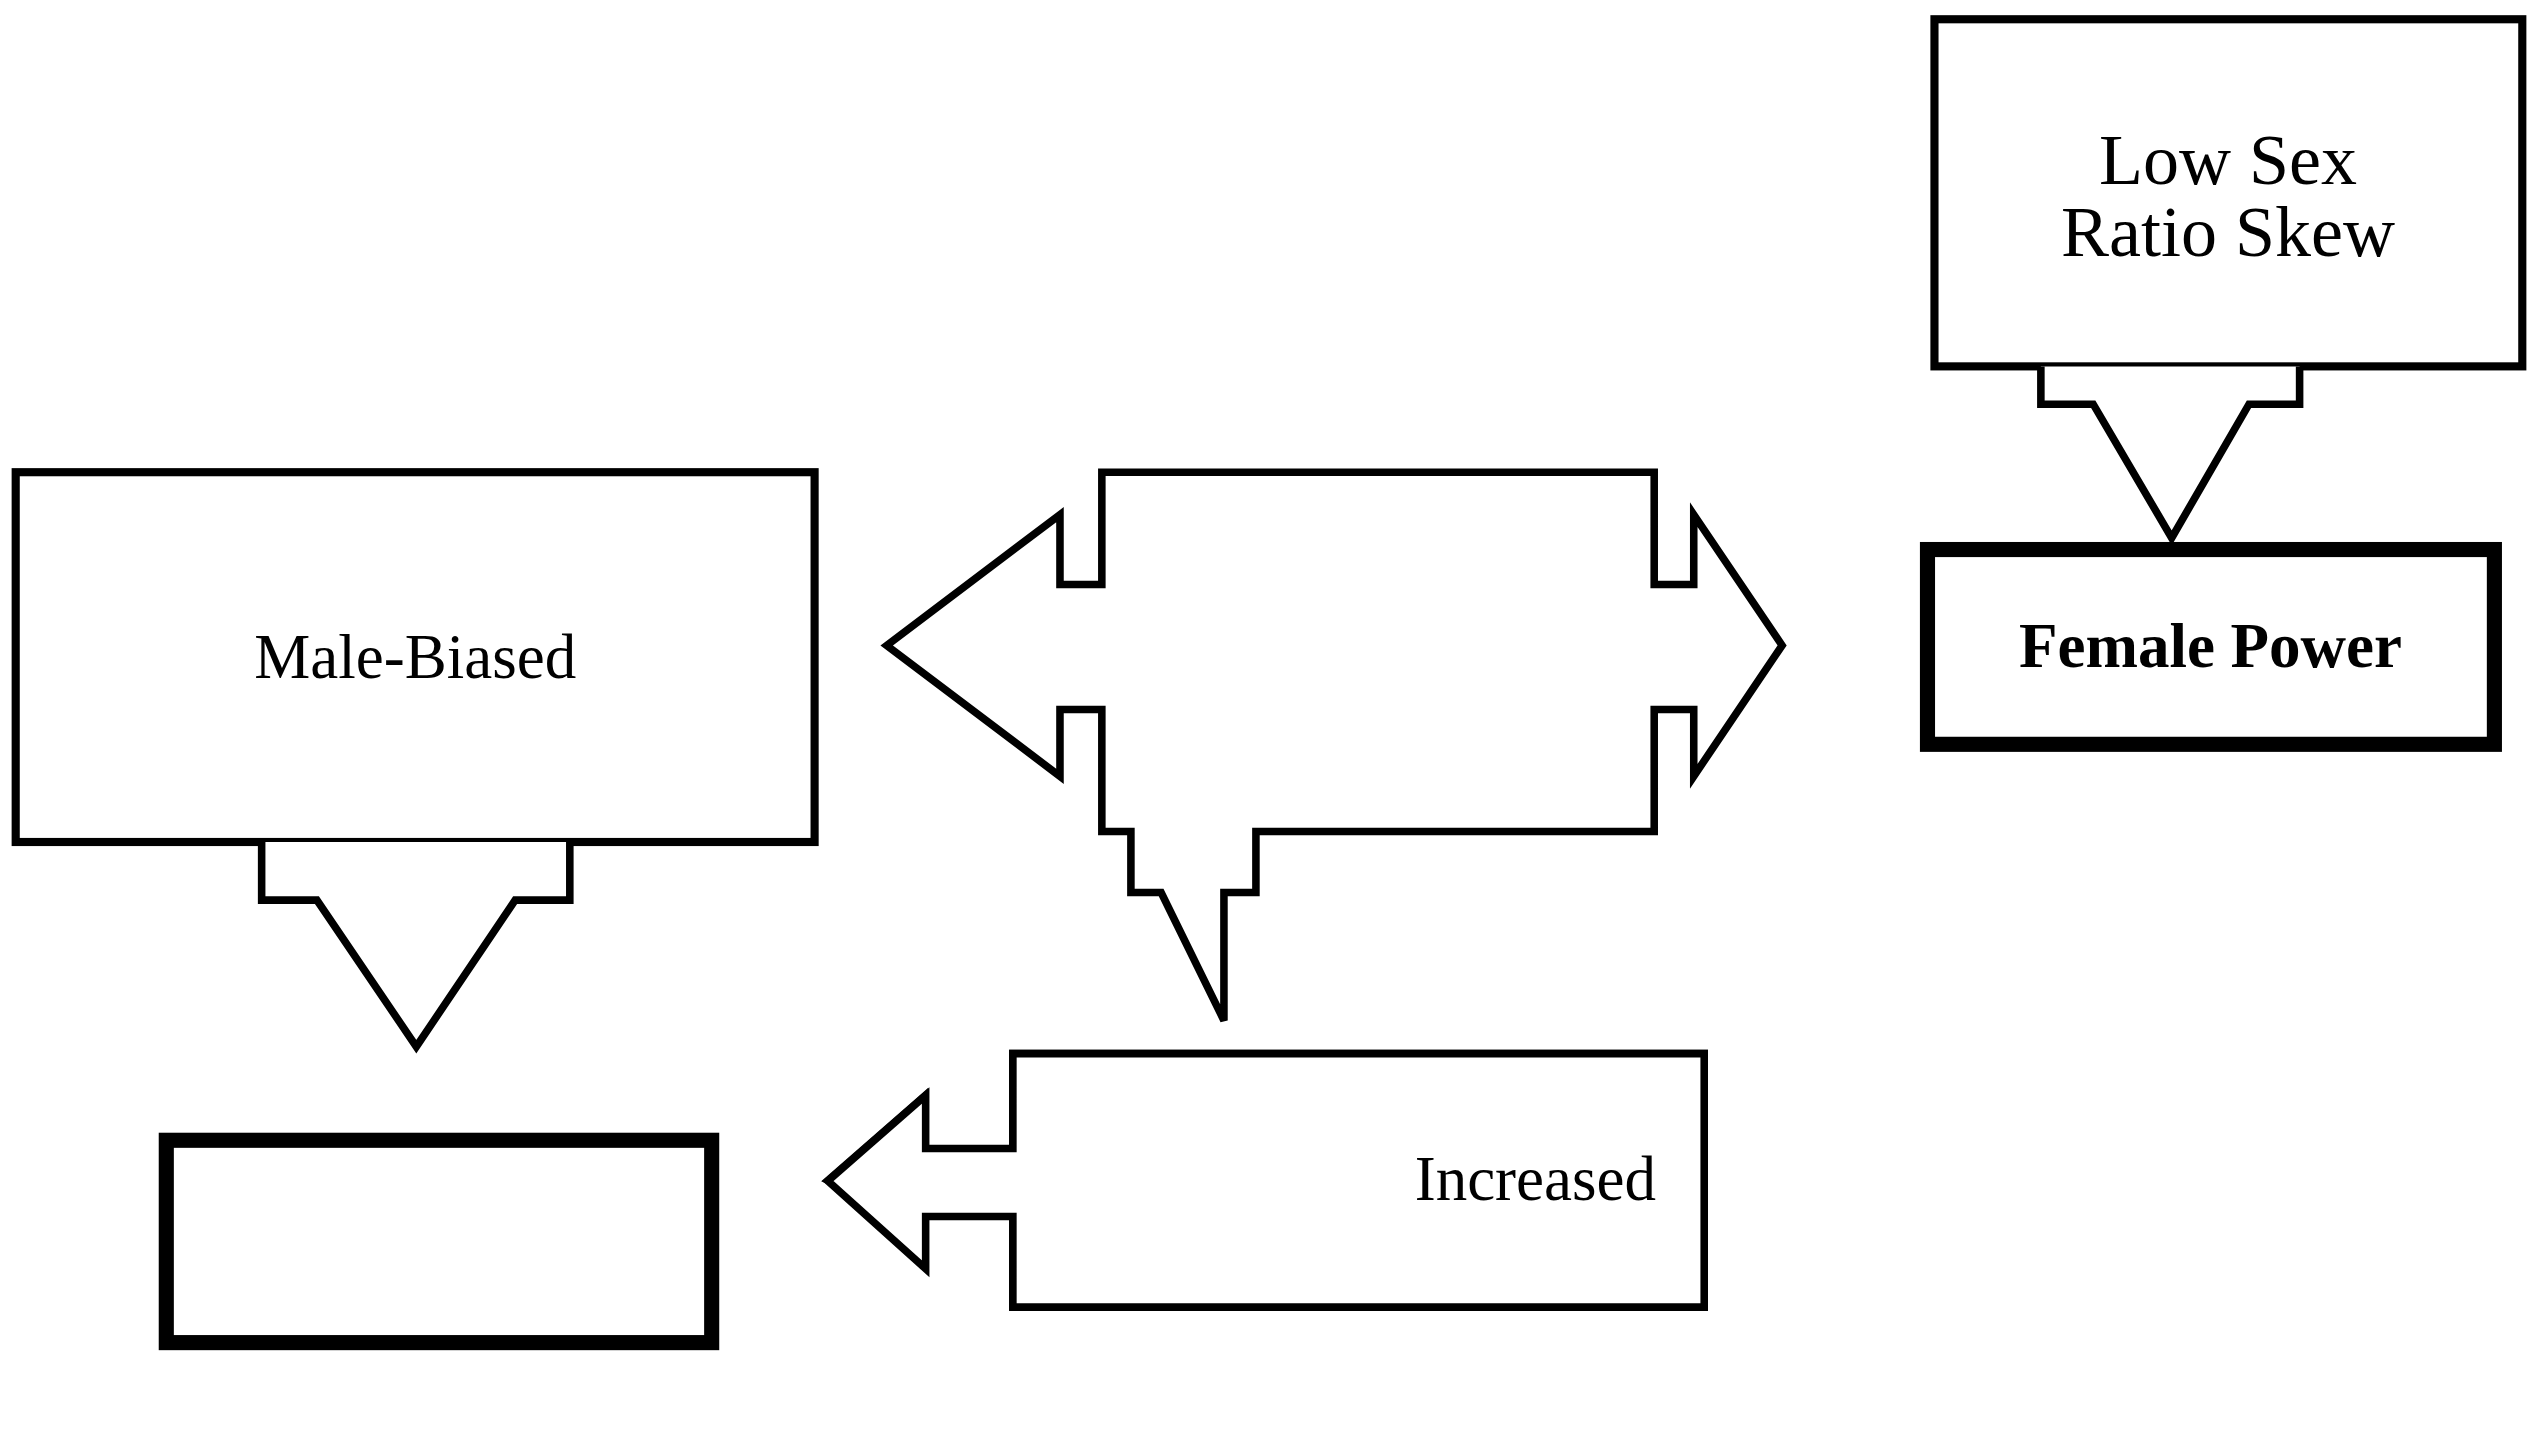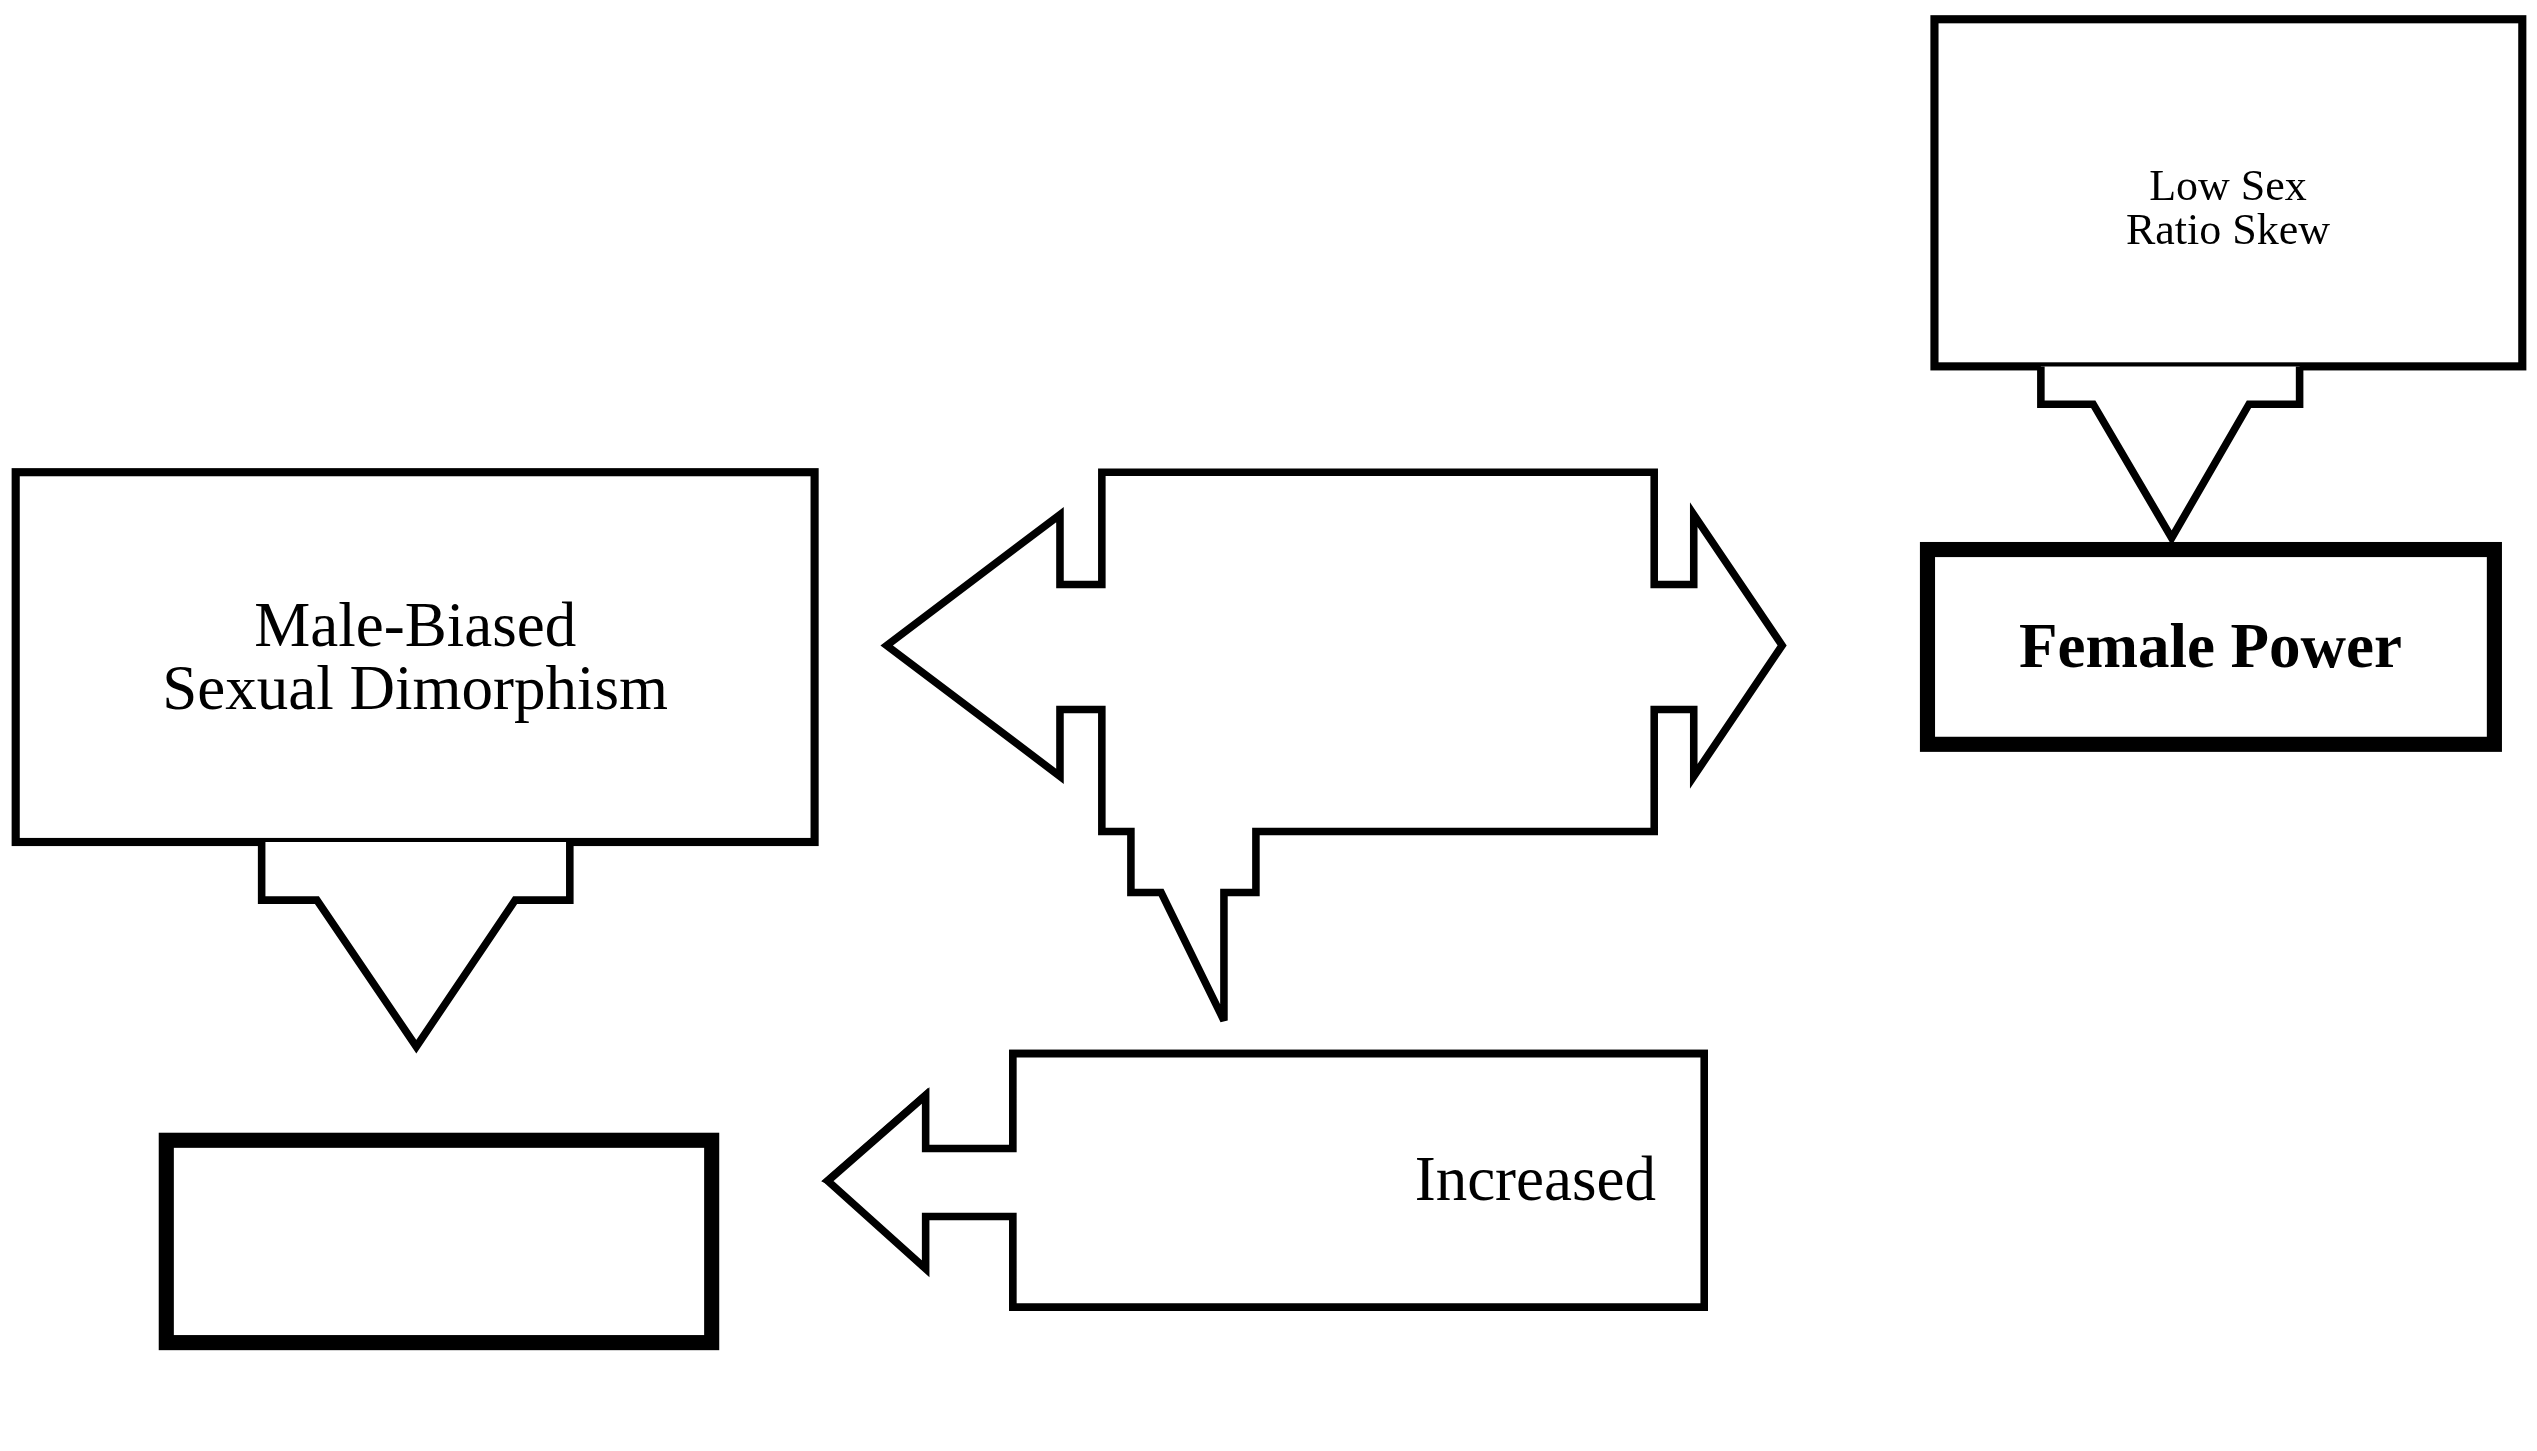--- a/index.html
+++ b/index.html
@@ -94,25 +94,24 @@
 
     <rect x="3327" y="33" width="1011" height="597" fill="#ffffff" stroke="#000000" stroke-width="14"></rect>
 
     <path d="M 3510 630 L 3510 695 L 3600 695 L 3735 925 L 3868 695 L 3955 695 L 3955 630" fill="#ffffff" stroke="#000000" stroke-width="13" stroke-linejoin="miter"></path>
 
     <rect x="3315" y="945" width="975" height="335" fill="#ffffff" stroke="#000000" stroke-width="26"></rect>
   </svg>
 
   <div class="label two-line" style="left:15.7px; top:472px; width:799px; height:370px; font-size:63px;">
     <span class="line">Male-Biased</span>
-    <span class="line">Sexual Dimorphism</span>
   </div>
 
 
-  <div class="label two-line" style="left:1934px; top:34px; width:588px; height:347px; font-size:44px;">
+  <div class="label two-line" style="left:1934px; top:22px; width:588px; height:347px; font-size:72px;">
     <span class="line">Low Sex</span>
     <span class="line">Ratio Skew</span>
   </div>
 
   <div class="label two-line" style="left:965px; top:1053px; width:691px; height:253px; font-size:63px;align-items:flex-end;">
     <span class="line">Increased</span>
   </div>
 
 
   <div class="label bold" style="left:1927px; top:549px; width:567px; height:195px; font-size:63px;">

